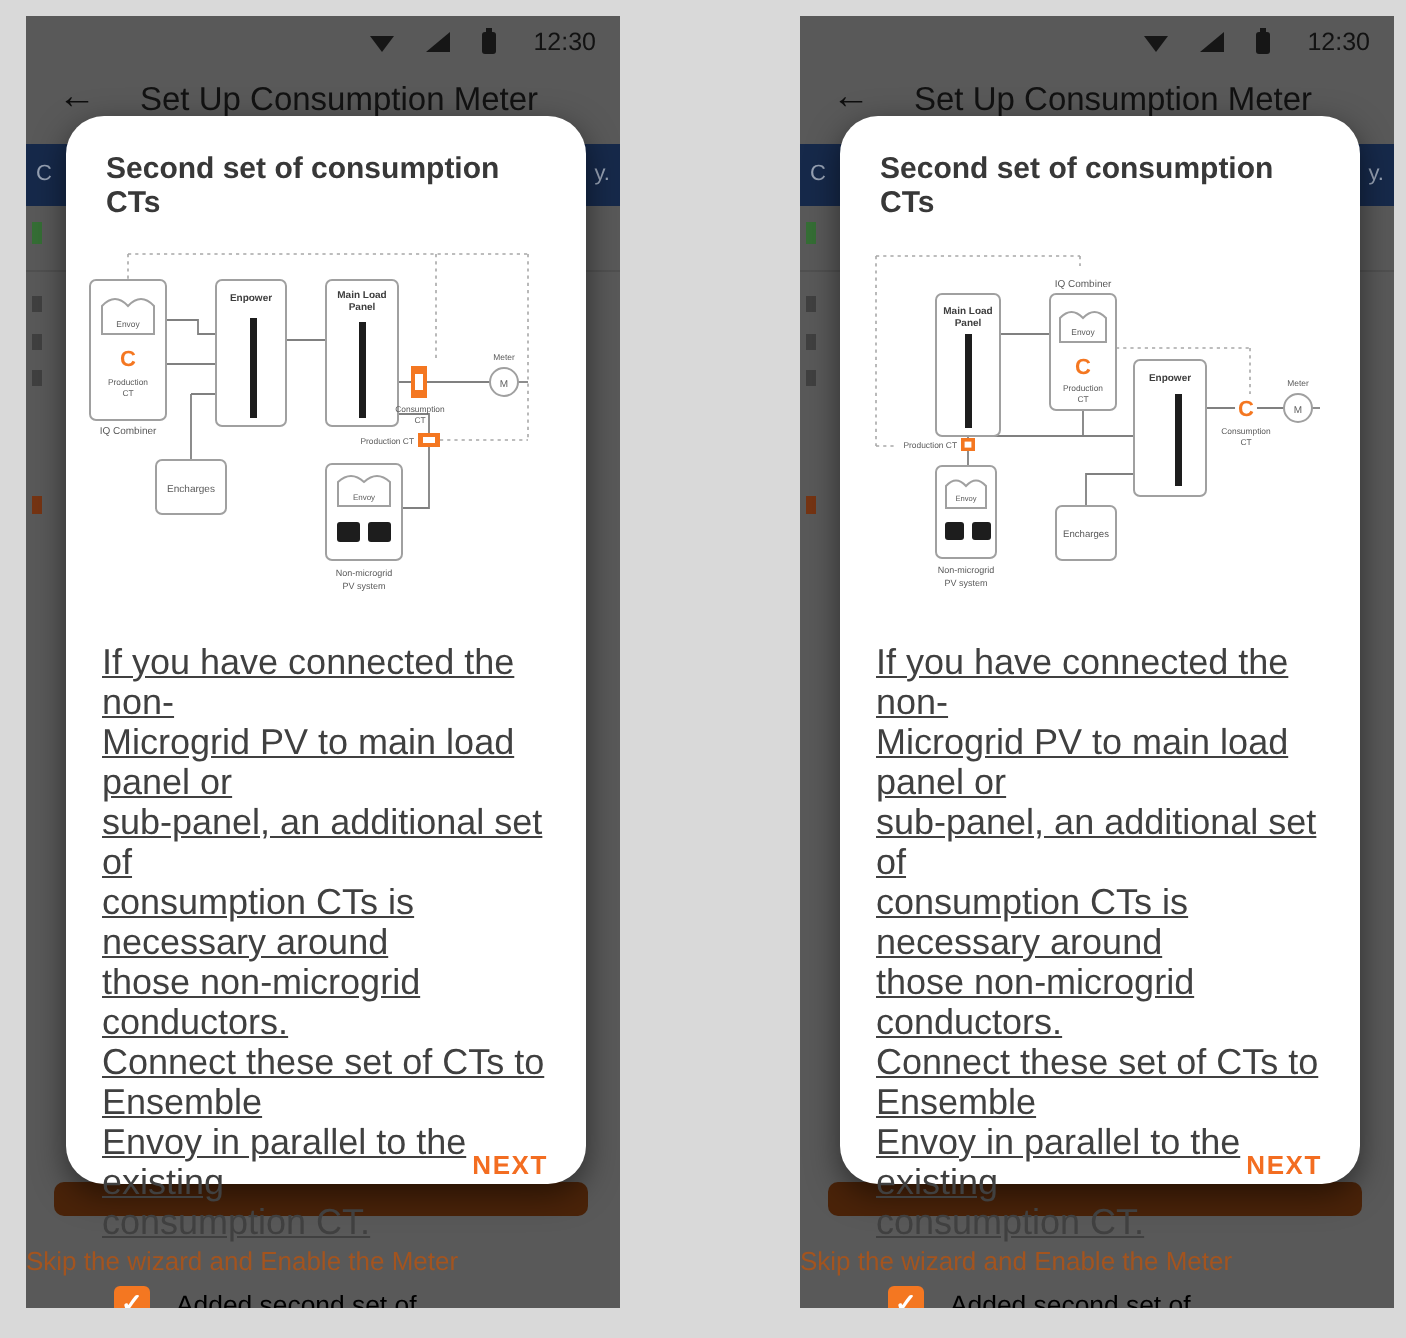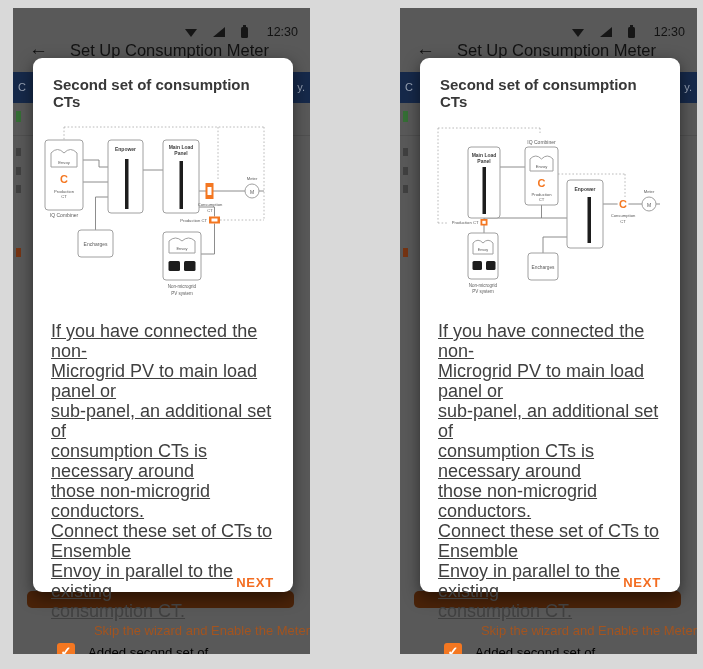--- a/index.html
+++ b/index.html
@@ -2,38 +2,38 @@
 <html><head>
 <meta charset="utf-8">
 <style>
   html,body{margin:0;padding:0;}
   .canvas{position:relative;width:703px;height:669px;background:#d9d9d9;
           font-family:"Liberation Sans",sans-serif;overflow:hidden;}
   .phone{position:absolute;top:8px;width:297px;height:646px;background:#595959;overflow:hidden;}
   .phone.left{left:13px;} .phone.right{left:400px;}
 
   
-  .statusbar{position:absolute;top:17px;right:12px;display:flex;align-items:center;gap:16px;}
+  .statusbar{position:absolute;top:6px;right:12px;display:flex;align-items:center;gap:16px;}
   .statusbar svg{display:block;fill:#161616;}
   .battery{width:7px;height:11px;background:#161616;border-radius:1.5px;position:relative;margin-top:1px;}
   .battery:before{content:"";position:absolute;top:-2px;left:2px;width:3px;height:2px;background:#161616;}
   .time{font-size:12.5px;color:#121212;margin-left:3px;}
   .back{position:absolute;left:16px;top:31px;font-size:19px;color:#0e0e0e;line-height:20px;}
   .appbar-title{position:absolute;left:57px;top:33px;font-size:16.5px;font-weight:normal;color:#121212;white-space:nowrap;}
   .banner{position:absolute;left:0;right:0;top:64px;height:31px;background:#16294a;}
   .banner span{position:absolute;top:9px;font-size:11px;color:#97a2b4;}
   .banner .bl{left:5px;} .banner .br{right:5px;}
   .divider{position:absolute;left:0;right:0;top:127px;height:1px;background:#505050;}
   .frag{position:absolute;left:3px;width:5px;}
   .under-button{position:absolute;left:14px;right:16px;top:583px;height:17px;background:#4a2309;border-radius:5px;}
-  .skip{position:absolute;left:0;right:0;top:615px;text-align:right;font-size:13px;color:#a3541f;}
+  .skip{position:absolute;left:0;right:0;top:615px;text-align:left;font-size:13px;color:#a3541f;}
 
   
   .dialog{position:absolute;left:20px;top:50px;width:260px;height:534px;background:#fff;
-          border-radius:9px;box-shadow:0 5px 16px rgba(0,0,0,0.5);}
+          border-radius:19px;box-shadow:0 5px 16px rgba(0,0,0,0.5);}
   .dialog-title{margin:18px 20px 0;font-size:15px;font-weight:bold;color:#383838;}
   .diagram{display:block;margin:9px auto 0;}
   .dialog-body{margin:20px 18px 0;font-size:18px;line-height:20px;color:#404040;white-space:pre-line;text-decoration:underline;}
   .checkbox-row{display:flex;margin:22px 20px 0 24px;}
   .checkbox{flex:none;width:18px;height:18px;background:#f47721;border-radius:3px;color:#fff;
             font-size:13px;line-height:18px;text-align:center;font-weight:bold;}
   .checkbox-label{margin-left:13px;width:192px;font-size:13.2px;line-height:20px;color:#000000;white-space:pre-line;}
   .next{position:absolute;right:19px;bottom:2px;color:#f36d21;font-weight:bold;font-size:13px;letter-spacing:0.8px;}
 
   

